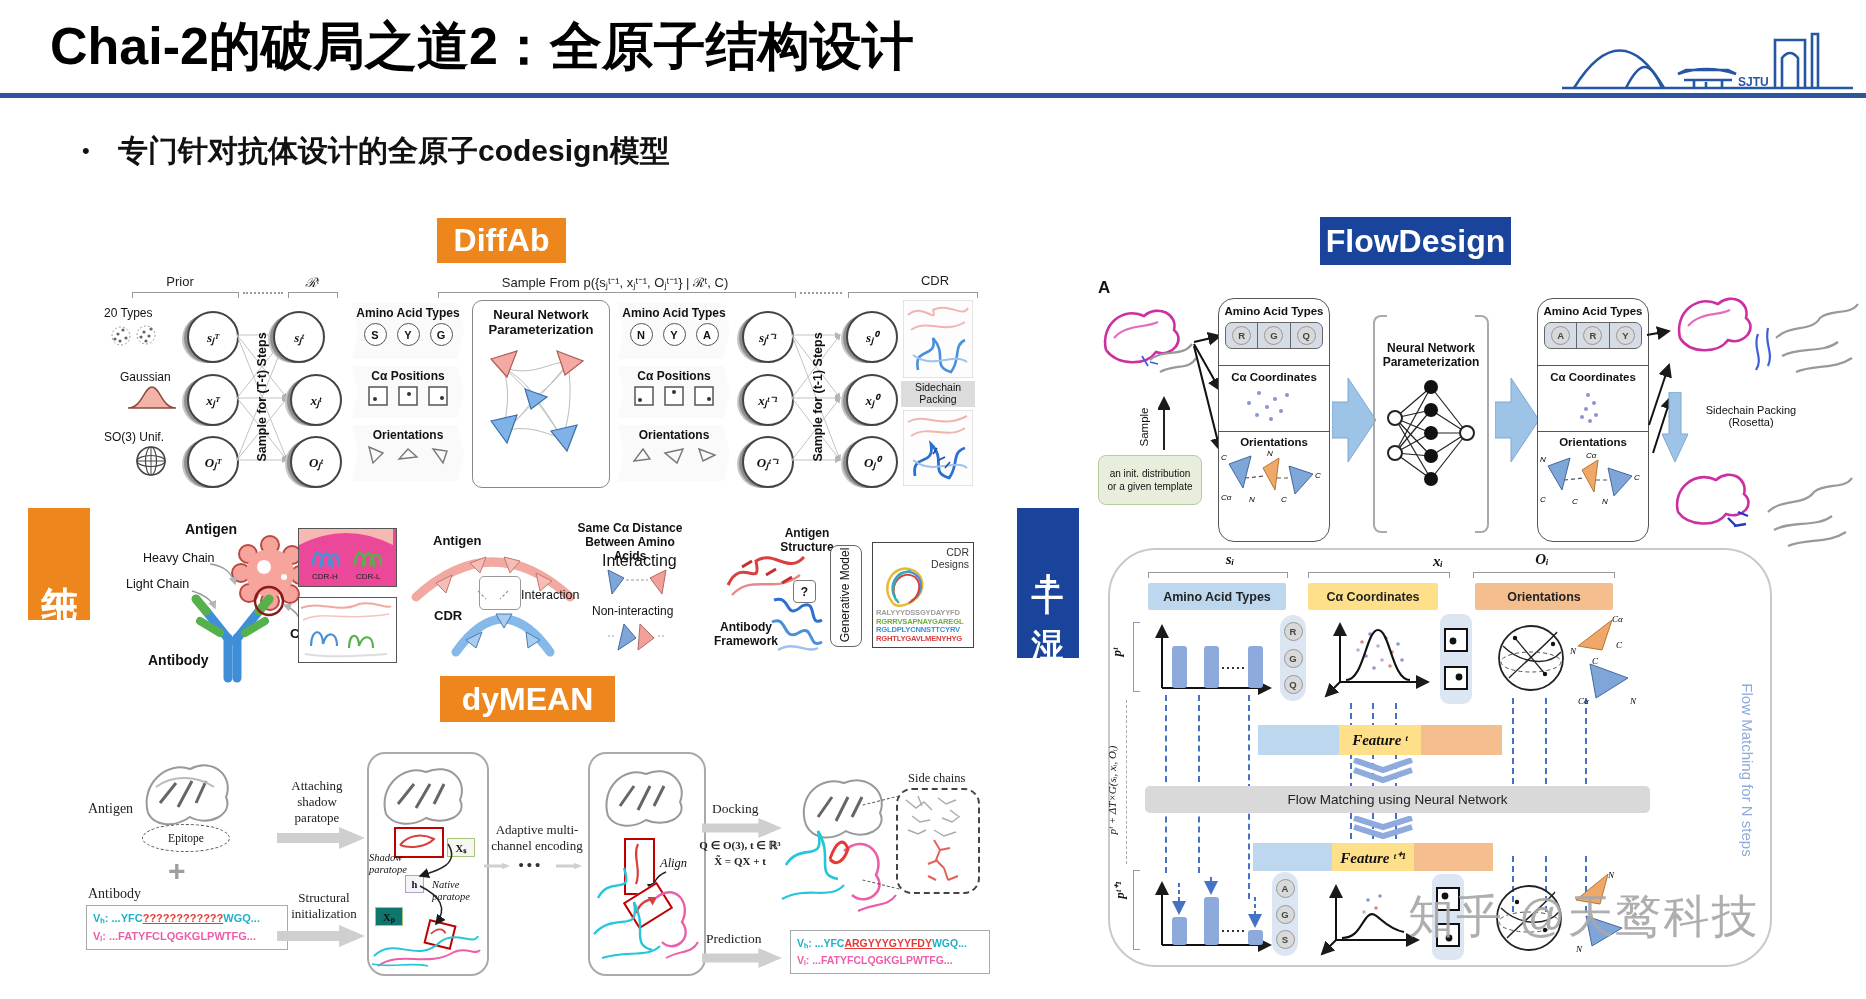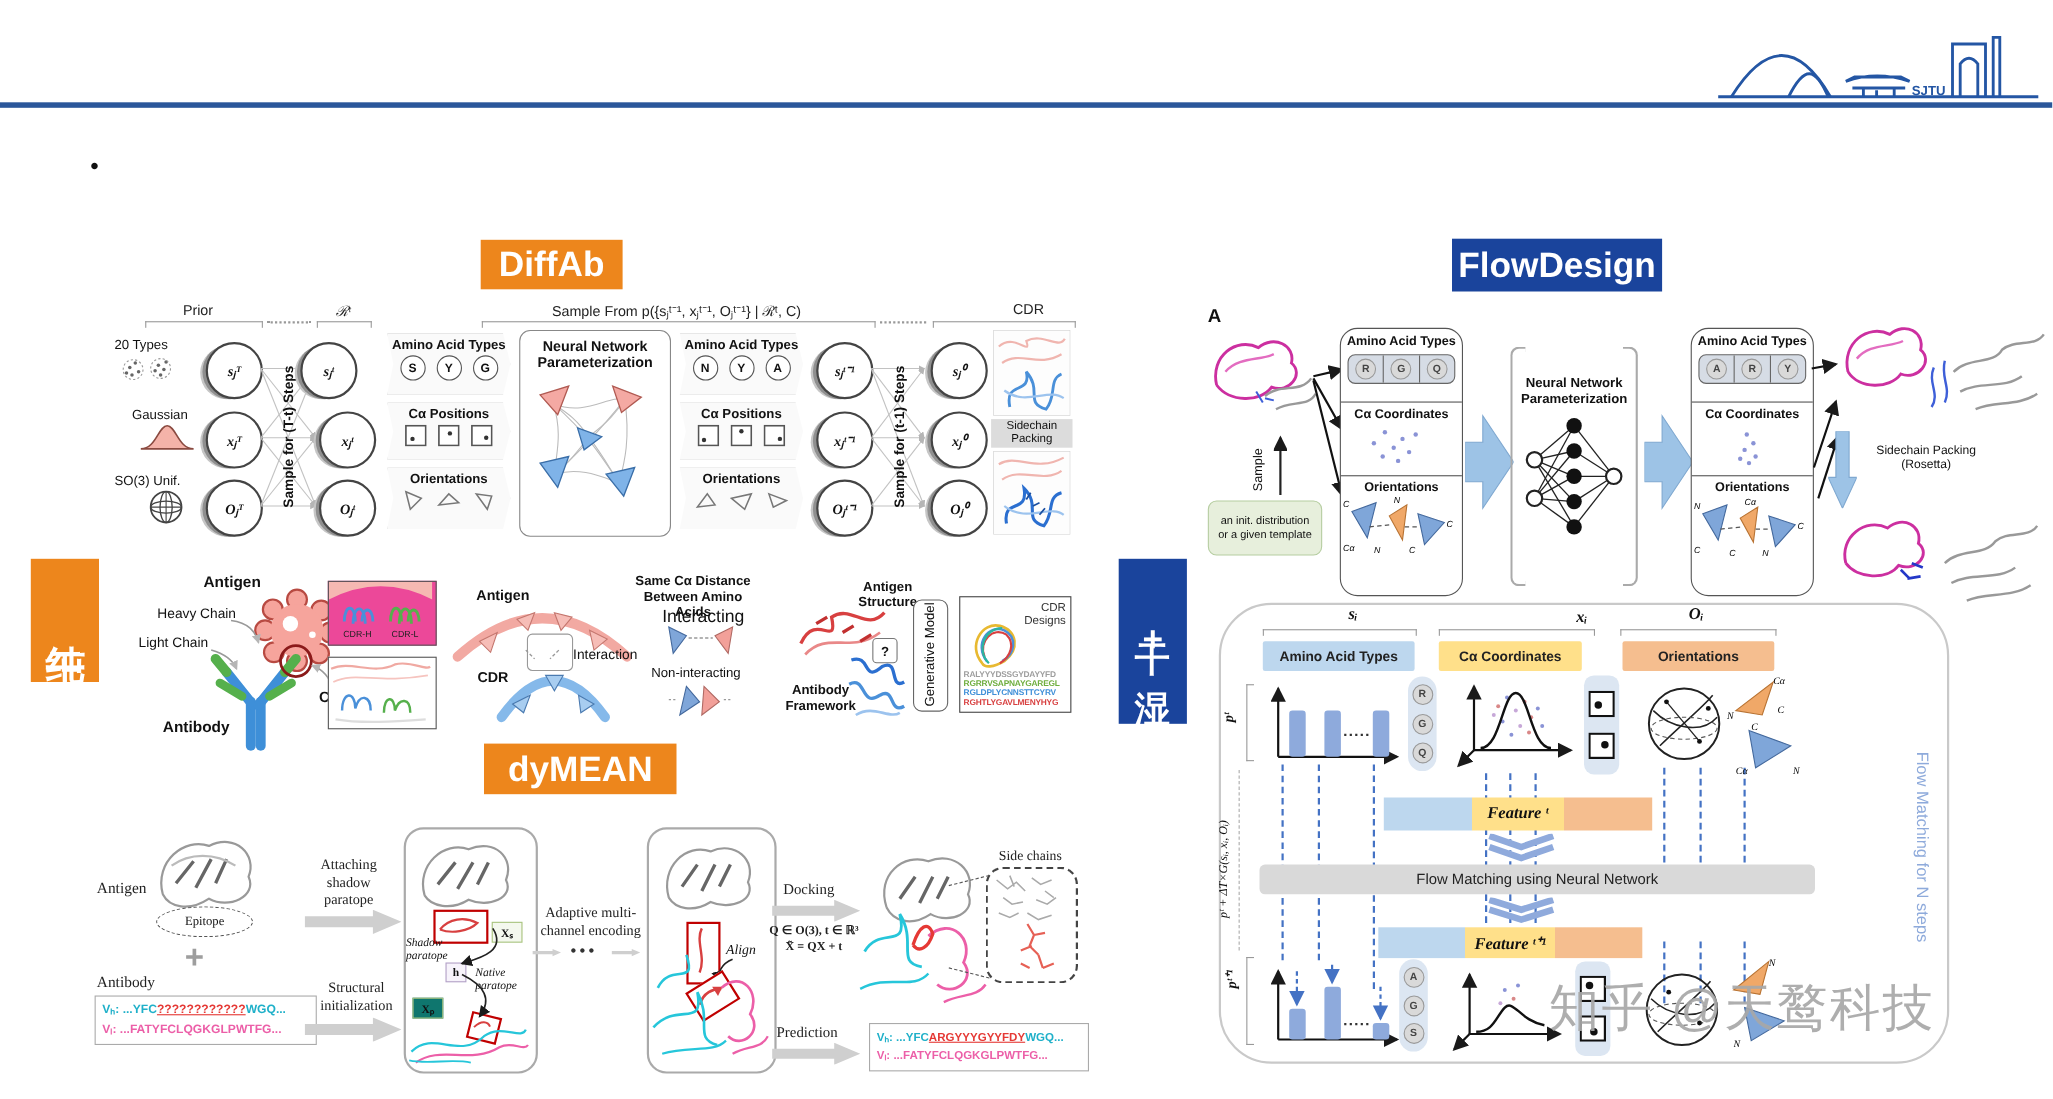--- a/index.html
+++ b/index.html
@@ -63,39 +63,41 @@
         </marker>
   <marker id="ad" markerWidth="8" markerHeight="8" refX="6" refY="3.5" orient="auto">
           <path d="M0,0L7,3.5L0,7z" fill="#1a1a1a"></path>
         </marker>
   <marker id="ab" markerWidth="8" markerHeight="8" refX="6" refY="3.5" orient="auto">
           <path d="M0,0L7,3.5L0,7z" fill="#4472C4"></path>
         </marker>
 </defs>
     </svg>
 
+<div class="a" style="left:50px;top:12px;font-size:52px;font-weight:800;letter-spacing:0;color:#000">Chai-2的破局之道2：全原子结构设计</div>
 <div class="a" style="left:0;top:93px;width:1866px;height:5px;background:#2B579A"></div>
 <svg class="a" style="left:1560px;top:26px" width="295" height="68" viewBox="0 0 295 68">
   <g fill="none" stroke="#2456A4" stroke-width="2.6">
     <path d="M2,62 H293"></path>
     <path d="M14,62 C45,12 75,12 104,62"></path>
     <path d="M66,62 C80,34 90,34 102,62"></path>
     <path d="M118,48 Q146,38 176,48 L168,44 H126 Z"></path>
     <path d="M124,54 H172"></path>
         <path d="M134,54 V62"></path>
         <path d="M162,54 V62"></path>
     <path d="M146,56 V62"></path>
     <path d="M215,62 V14 H245 V62"></path>
     <path d="M222,62 V32 Q230,22 238,32 V62"></path>
     <path d="M252,62 V8 H258 V62"></path>
   </g>
   <text x="178" y="60" font-size="12" fill="#2456A4" font-weight="bold">SJTU</text>
 </svg>
 
 <span class="a" style="left:82px;top:138px;font-size:22px">•</span>
+<div class="a" style="left:118px;top:131px;font-size:30px;font-weight:800">专门针对抗体设计的全原子codesign模型</div>
 
 <div class="a tag org" style="left:437px;top:218px;width:129px;height:45px;font-size:32px">DiffAb</div>
 <div class="a tag blu" style="left:1320px;top:217px;width:191px;height:48px;font-size:32px">FlowDesign</div>
 <div class="a tag org" style="left:440px;top:676px;width:175px;height:46px;font-size:32px">dyMEAN</div>
 <div class="a tag org vert ctr" style="left:28px;top:508px;width:62px;height:112px;font-size:36px;letter-spacing:6px">纯干</div>
 <div class="a tag blu vert ctr" style="left:1017px;top:508px;width:62px;height:150px;font-size:32px;letter-spacing:4px">干+湿</div>
 
 <div class="a lab ctr" style="left:140px;top:274px;width:80px">Prior</div>
 <div class="a hbrk" style="left:132px;top:292px;width:105px"></div>
 <div class="a lab ser ctr" style="left:288px;top:273px;width:48px;font-style:italic">ℛᵗ</div>

